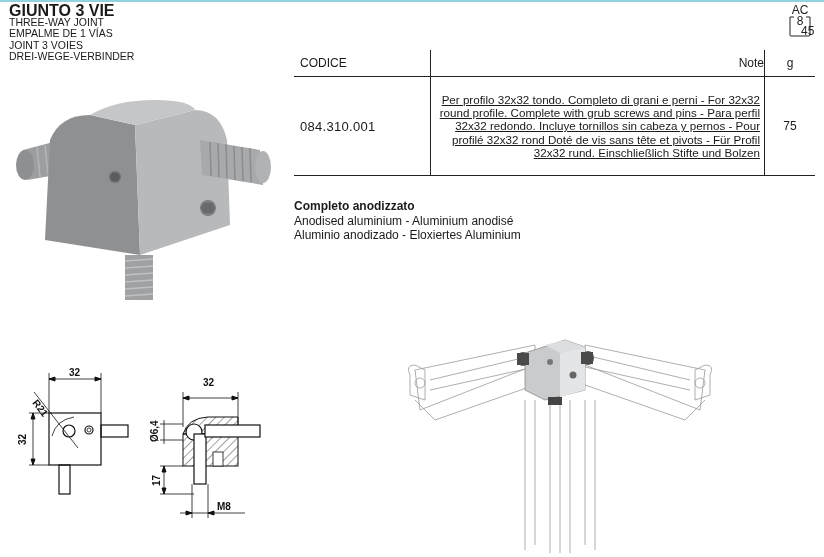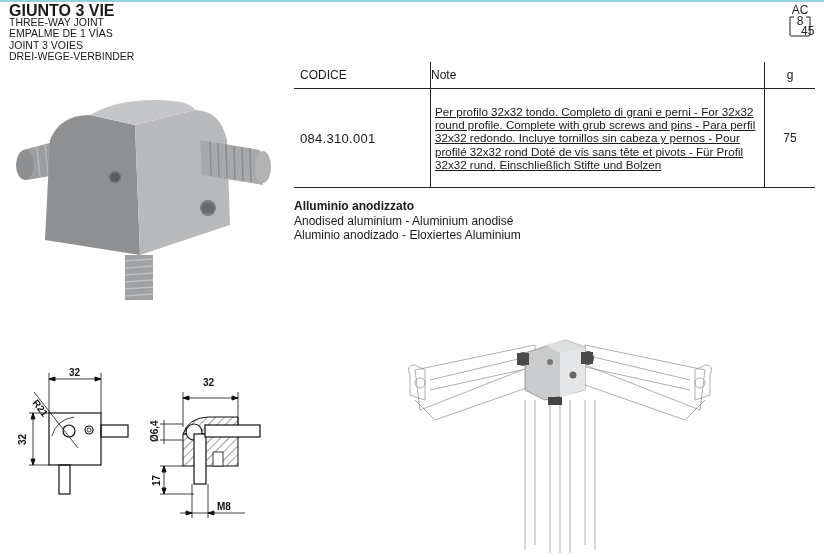--- a/index.html
+++ b/index.html
@@ -13,25 +13,25 @@
   .titles { position: absolute; left: 9px; top: 5px; line-height: 11.5px; font-size: 10.5px; }
   .titles .t-main { font-weight: bold; font-size: 16px; }
 
   .ac-badge { position: absolute; left: 784px; top: 5px; width: 32px; height: 34px; font-size: 12px; line-height: 10px; text-align: center; color: #222; }
   .ac-badge .ac-top { display: block; }
   .ac-badge .ac-box { position: relative; display: block; margin: 0 auto; width: 22px; height: 22px; }
   .ac-badge .ac-box svg { position: absolute; left: 0; top: 0; }
   .ac-badge .ac-num1 { position: absolute; left: 0; right: 0; top: 1px; }
   .ac-badge .ac-num2 { position: absolute; left: 0; right: 8px; top: 11px; margin-left: 12px; }
 
-  .product-table { position: absolute; left: 294px; top: 50px; width: 521px; border-collapse: collapse; font-size: 12px; margin-top: 12px; }
+  .product-table { position: absolute; left: 294px; top: 50px; width: 521px; border-collapse: collapse; font-size: 12px; }
   .product-table th { font-weight: normal; height: 26px; padding: 0; border-bottom: 1.5px solid #222; }
   .product-table td { padding: 0; height: 94px; border-bottom: 1.5px solid #222; }
   .product-table .c-code { width: 130px; text-align: left; padding-left: 6px; }
-  .product-table .c-note { width: 325px; text-align: left; border-left: 1px solid #222; border-right: 1px solid #222; }
+  .product-table .c-note { width: 325px; text-align: right; border-left: 1px solid #222; border-right: 1px solid #222; }
   .product-table .c-g { text-align: center; }
   .product-table td.c-code { font-weight: normal; font-size: 13px; letter-spacing: 0.3px; }
   .product-table td.c-note { font-size: 11.6px; line-height: 13.3px; padding: 2px 4px; text-decoration: underline; }
 
   .material { position: absolute; left: 294px; top: 199px; font-size: 12px; line-height: 14.5px; }
   .material .m-title { font-weight: bold; }
 
   .photo { position: absolute; left: 5px; top: 95px; }
   .drawing1 { position: absolute; left: 14px; top: 368px; }
   .drawing2 { position: absolute; left: 150px; top: 372px; }
@@ -73,21 +73,21 @@
   <tbody>
     <tr>
       <td class="c-code">084.310.001</td>
       <td class="c-note">Per profilo 32x32 tondo. Completo di grani e perni - For 32x32 round profile. Complete with grub screws and pins - Para perfil 32x32 redondo. Incluye tornillos sin cabeza y pernos - Pour profilé 32x32 rond Doté de vis sans tête et pivots - Für Profil 32x32 rund. Einschließlich Stifte und Bolzen</td>
       <td class="c-g">75</td>
     </tr>
   </tbody>
 </table>
 
 <div class="material">
-  <div class="m-title">Alluminio anodizzato</div>
+  <div class="m-title">Completo anodizzato</div>
   <div>Anodised aluminium - Aluminium anodisé</div>
   <div>Aluminio anodizado - Eloxiertes Aluminium</div>
 </div>
 
 <div class="photo">
   <svg width="280" height="215" viewBox="0 0 280 215">
 
     <g>
       <path d="M18 55 L75 40 L80 75 L22 85 Z" fill="#9c9ea0"></path>
       <ellipse cx="20" cy="70" rx="9" ry="15" fill="#8d8f91"></ellipse>

